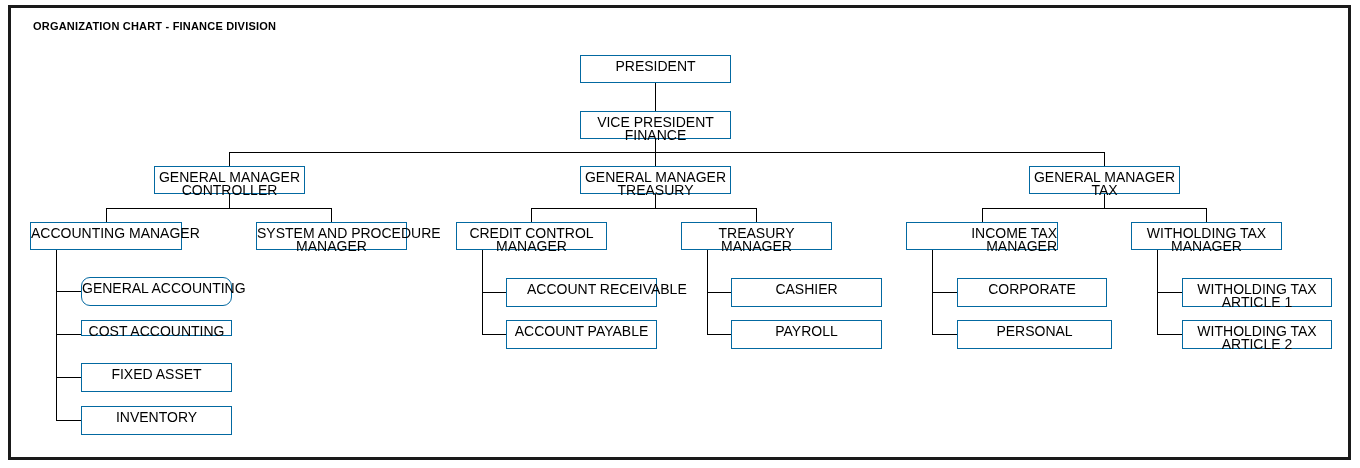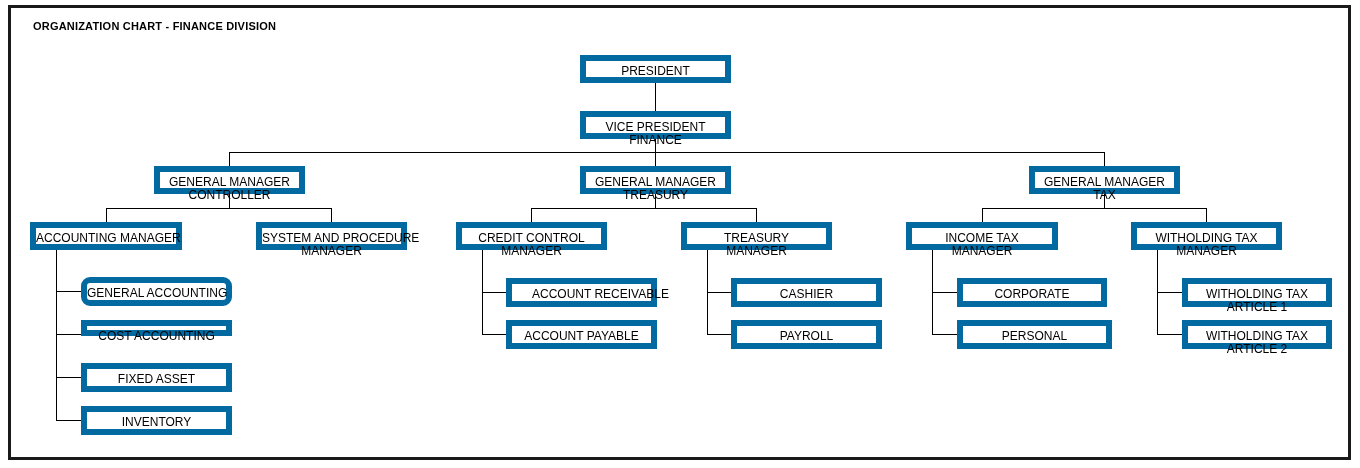--- a/index.html
+++ b/index.html
@@ -30,24 +30,24 @@
     top: 20px;
     font-size: 11px;
     font-weight: bold;
     color: #000000;
     letter-spacing: 0.2px;
     white-space: nowrap;
   }
   .node {
     position: absolute;
     box-sizing: border-box;
-    border: 6px solid #0369a1;
+    border: 1px solid #0369a1;
     background: #ffffff;
     color: #000000;
-    font-size: 12px;
+    font-size: 14px;
     text-align: center;
     line-height: 13px;
     padding-top: 4px;
     z-index: 2;
   }
   .node .ln {
     display: block;
     white-space: nowrap;
   }
   .conn {
@@ -141,21 +141,21 @@
     <span class="ln">MANAGER</span>
   </div>
   <div class="node" style="left:456px; top:222px; width:151px; height:28px;">
     <span class="ln">CREDIT CONTROL</span>
     <span class="ln">MANAGER</span>
   </div>
   <div class="node" style="left:681px; top:222px; width:151px; height:28px;">
     <span class="ln">TREASURY</span>
     <span class="ln">MANAGER</span>
   </div>
-  <div class="node" style="left:906px; top:222px; width:152px; height:28px;">
+  <div class="node" style="left:906px; top:222px; width:152px; height:28px;text-align:right;">
     <span class="ln">INCOME TAX</span>
     <span class="ln">MANAGER</span>
   </div>
   <div class="node" style="left:1131px; top:222px; width:151px; height:28px;">
     <span class="ln">WITHOLDING TAX</span>
     <span class="ln">MANAGER</span>
   </div>
 
   <div class="node" style="left:81px; top:277px; width:151px; height:29px;border-radius:9px;">
     <span class="ln">GENERAL ACCOUNTING</span>

